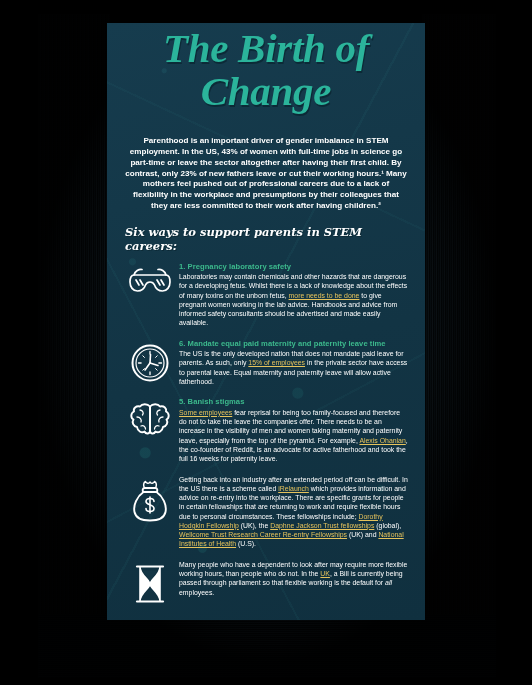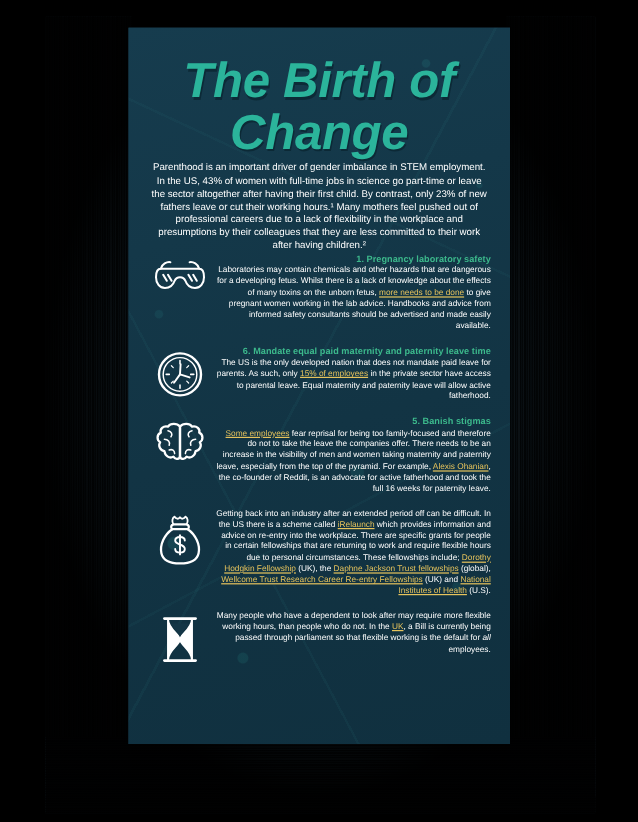--- a/index.html
+++ b/index.html
@@ -59,37 +59,37 @@
       linear-gradient(62deg,  transparent 0 30%, rgba(50,150,150,.07) 30% 30.35%, transparent 30.35%),
       linear-gradient(152deg, transparent 0 65%, rgba(50,150,150,.06) 65% 65.3%, transparent 65.3%),
       linear-gradient(25deg,  transparent 0 72%, rgba(50,150,150,.06) 72% 72.3%, transparent 72.3%),
       linear-gradient(165deg, #163c4e 0%, #123444 55%, #10303f 100%);
     pointer-events: none;
   }
   .poster-inner { position: relative; z-index: 2; padding: 0 14px; }
 
   
   .title {
-    font-family: Liberation Sans, sans-serif;
+    font-family: Liberation Serif, serif;
     font-style: italic; font-weight: 700;
     font-size: 41px; line-height: 1.04;
     color: #2bb49b;
     text-align: center;
-    margin-top: 23px;
+    margin-top: 4px;
     letter-spacing: -.3px;
     text-shadow: 1px 2px 0 rgba(6,30,38,.55);
   }
 
   
   .intro {
-    margin-top: 4px;
+    margin-top: 24px;
     color: #ffffff;
     font-size: 8.1px;
     line-height: 1.33;
-    font-weight: 400;
+    font-weight: 700;
     text-align: center;
     padding: 0 4px;
   }
 
   
   .subhead {
     font-family: "DejaVu Serif", "Liberation Serif", serif;
     font-style: italic; font-weight: 700;
     font-size: 11.5px;
     color: #ffffff;
@@ -100,21 +100,21 @@
   }
 
   
   .section { display: flex; align-items: flex-start; margin-bottom: 11px; }
   .sec-icon {
     width: 58px; flex: 0 0 58px;
     display: flex; align-items: flex-start; justify-content: center;
     padding-top: 4px;
   }
   .sec-icon svg { display: block; }
-  .sec-body { flex: 1 1 auto; padding-right: 2px; text-align: right; }
+  .sec-body { flex: 1 1 auto; padding-right: 2px; }
   .sec-title {
     color: #3cb98c;
     font-size: 7.6px;
     font-weight: 700;
     margin-bottom: 1.5px;
     letter-spacing: .05px;
   }
   .sec-text {
     color: #ffffff;
     font-size: 6.9px;
@@ -139,20 +139,21 @@
   <div class="fringe-mask"></div>
 
   <div class="poster">
     <div class="poster-bg"></div>
     <div class="poster-inner">
 
       <h1 class="title">The Birth of Change</h1>
 
       <p class="intro">Parenthood is an important driver of gender imbalance in STEM employment. In the US, 43% of women with full-time jobs in science go part-time or leave the sector altogether after having their first child. By contrast, only 23% of new fathers leave or cut their working hours.¹ Many mothers feel pushed out of professional careers due to a lack of flexibility in the workplace and presumptions by their colleagues that they are less committed to their work after having children.²</p>
 
+      <h2 class="subhead">Six ways to support parents in STEM careers:</h2>
 
       <div>
 
         <div class="section">
           <div class="sec-icon">
             <svg width="44" height="30" viewBox="0 0 44 30" fill="none" stroke="#ffffff" stroke-width="1.7" stroke-linecap="round" stroke-linejoin="round">
               <path d="M6 9 C3 9 2 12 2 16 C2 21 5 25 9.5 25 C14 25 16.5 22 17.5 19 C18.5 16.8 19.6 16 22 16 C24.4 16 25.5 16.8 26.5 19 C27.5 22 30 25 34.5 25 C39 25 42 21 42 16 C42 12 41 9 38 9 Z"></path>
               <path d="M6 9 C7 5 11 3 14 3.5"></path>
               <path d="M38 9 C37 5 33 3 30 3.5"></path>
               <path d="M8 14 l3 5 M12 14 l3 5"></path>

